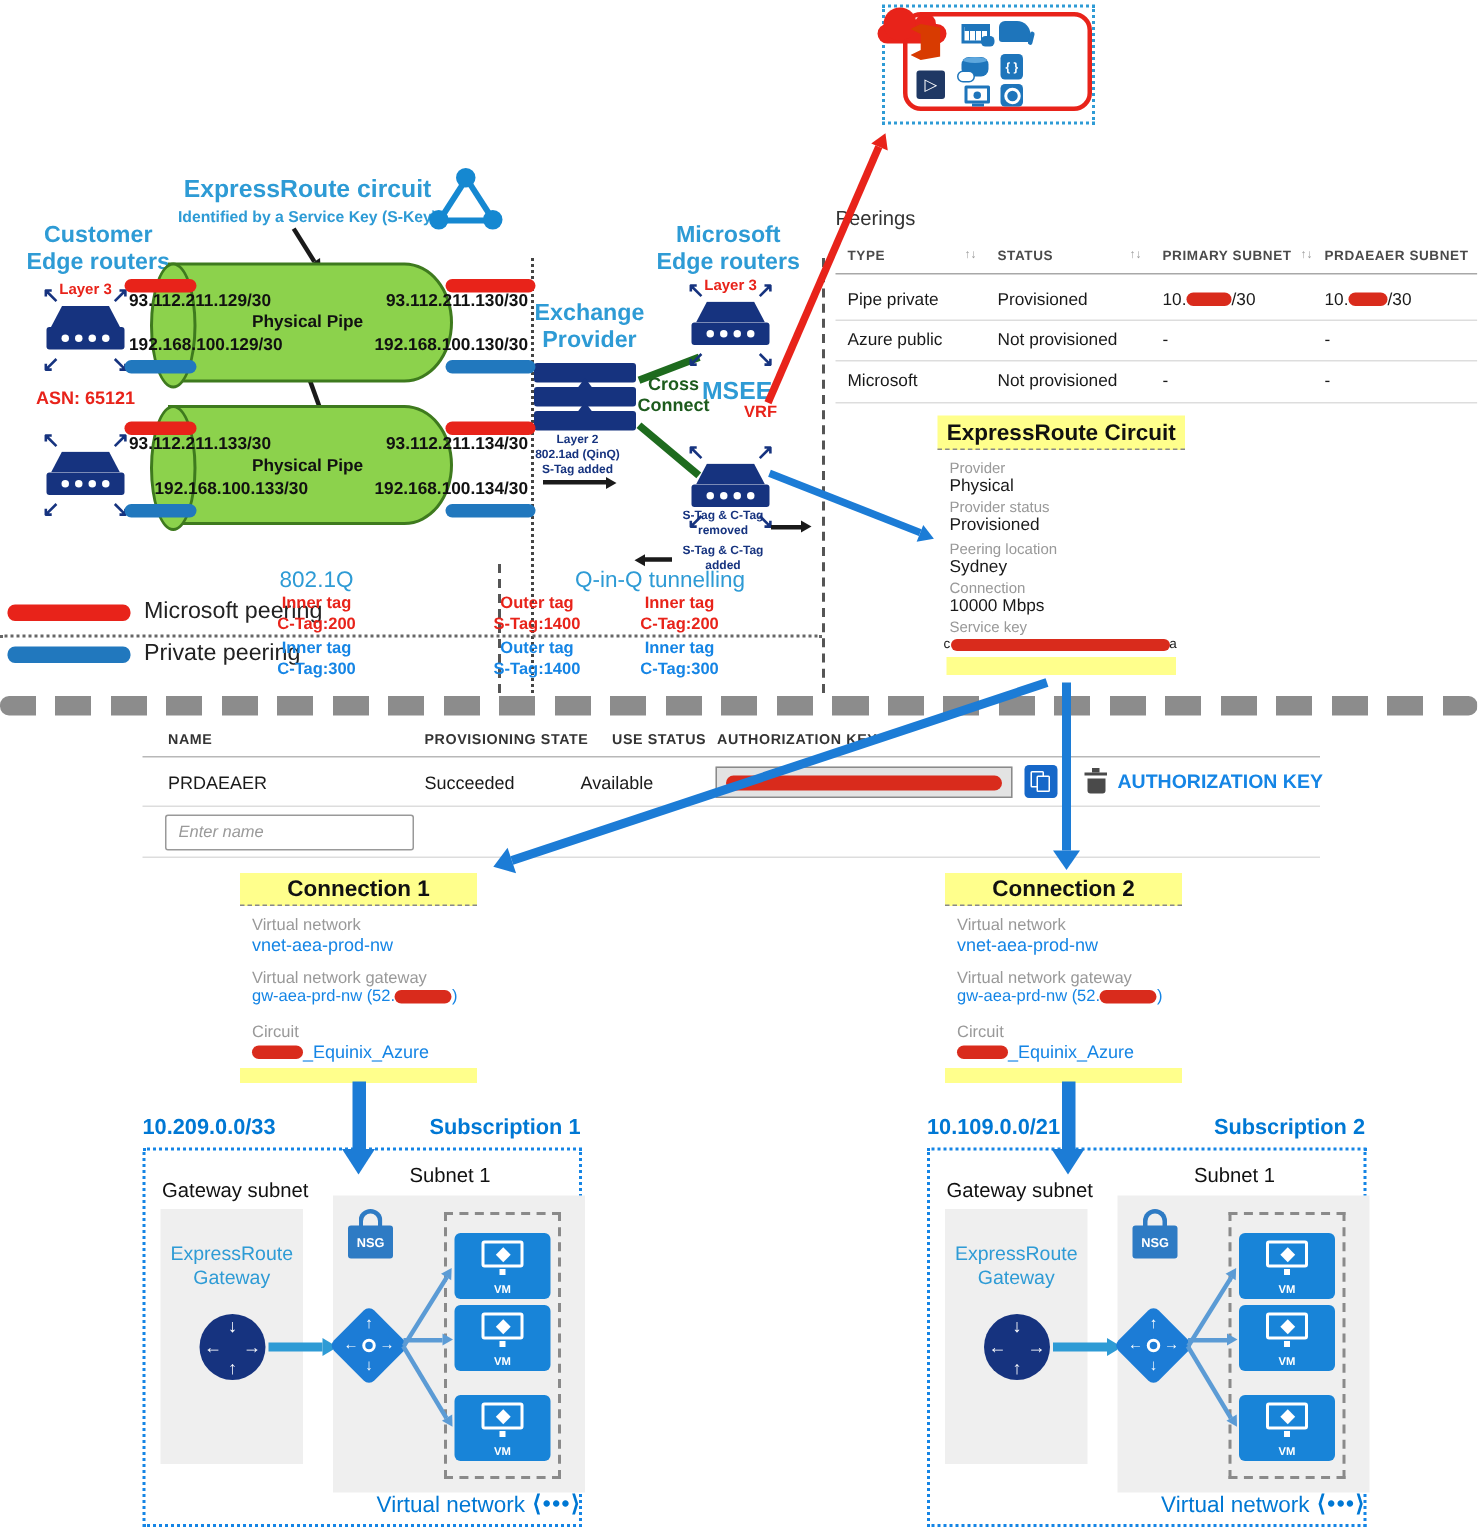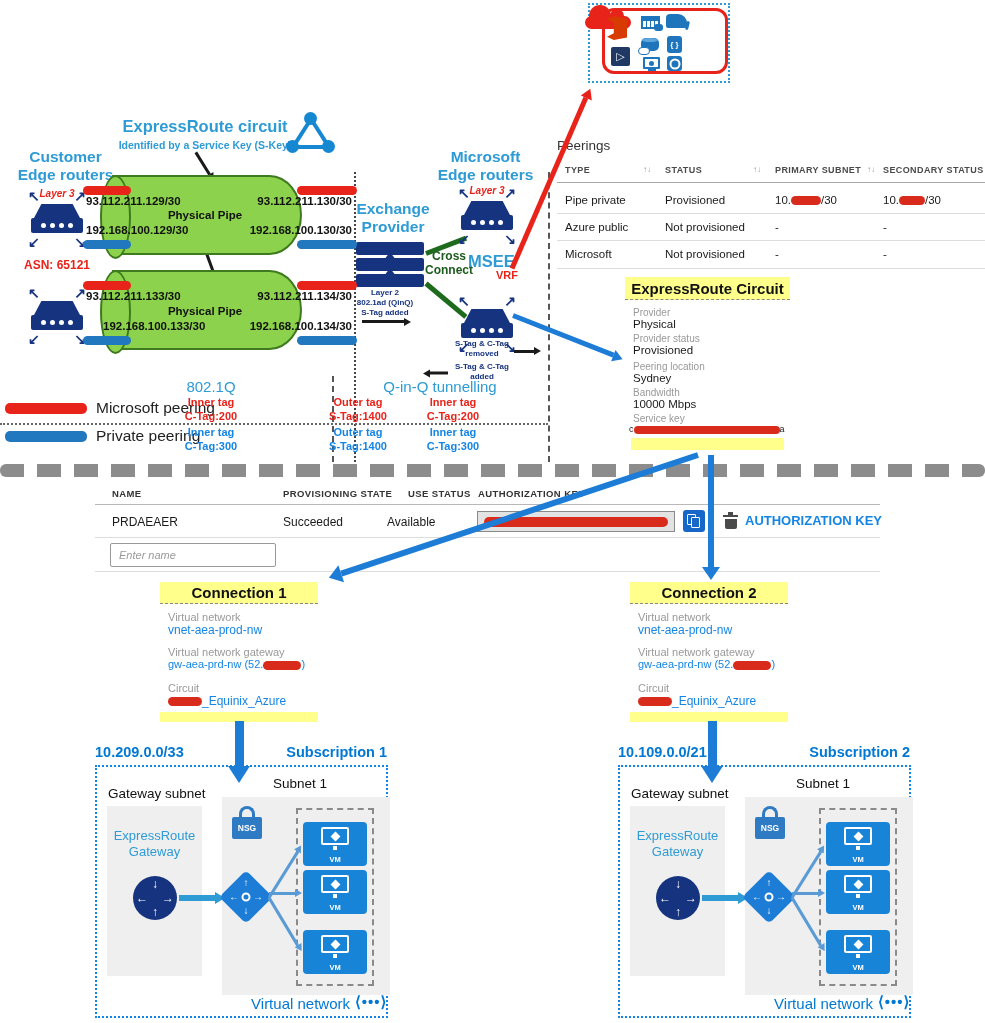--- a/index.html
+++ b/index.html
@@ -56,21 +56,21 @@
   .router .rtrap{position:absolute;left:6px;top:15px;width:46px;height:14px;background:#16337F;
      clip-path:polygon(16% 0,84% 0,100% 100%,0 100%);}
   .router .rbase{position:absolute;left:3px;top:29px;width:52px;height:15px;background:#16337F;
      border-radius:2px;display:flex;align-items:center;justify-content:center;gap:4px;}
   .router .dot{width:5px;height:5px;background:#fff;border-radius:50%;}
   .rarr{position:absolute;color:#16337F;font-weight:bold;font-size:14px;line-height:1;}
   .rarr.tl{left:0;top:0;}.rarr.tr{right:0;top:0;}.rarr.bl{left:0;bottom:0;}.rarr.br{right:0;bottom:0;}
   .rarr.tl::before{content:"↖";}.rarr.tr::before{content:"↗";}
   .rarr.bl::before{content:"↙";}.rarr.br::before{content:"↘";}
   .rl3{position:absolute;top:-1px;left:50%;transform:translateX(-50%);
-     color:#E8231A;font-weight:bold;font-size:10px;z-index:4;white-space:nowrap;font-style:italic;}
+     color:#E8231A;font-weight:bold;font-size:10px;z-index:4;white-space:nowrap;}
 
   
   .xpbar{position:absolute;width:68px;height:13px;background:#16337F;border-radius:2px;}
   .xparr{position:absolute;width:0;height:0;border-left:6px solid transparent;
      border-right:6px solid transparent;border-bottom:8px solid #16337F;}
 
   
   .vdot{border-left:2px dotted #444;}
   .vdash{border-left:2px dashed #555;}
   .hdot{border-top:2px dotted #666;}
@@ -351,21 +351,21 @@
   <div class="abs blue-b ctr pre" style="left:415px;top:426px;width:76px;font-size:11px;line-height:1.25;">Inner tag
 C-Tag:300</div>
 
   <div class="abs" style="left:557px;top:138px;font-size:13.5px;color:#333;">Peerings</div>
   <div class="abs thead" style="left:565px;top:165px;">TYPE</div>
   <span class="abs sort" style="left:643px;top:165px;"></span>
   <div class="abs thead" style="left:665px;top:165px;">STATUS</div>
   <span class="abs sort" style="left:753px;top:165px;"></span>
   <div class="abs thead" style="left:775px;top:165px;">PRIMARY SUBNET</div>
   <span class="abs sort" style="left:867px;top: 165px;"></span>
-  <div class="abs thead" style="left:883px;top:165px;">SECONDARY STATUS</div>
+  <div class="abs thead" style="left:883px;top:165px;">PRDAEAER SUBNET</div>
   <div class="abs hline" style="left:557px;top:182px;width:428px;background:#A8A8A8;"></div>
 
   <div class="abs tcell" style="left:565px;top:194px;">Pipe private</div>
   <div class="abs tcell" style="left:665px;top:194px;">Provisioned</div>
   <div class="abs tcell" style="left:775px;top:194px;">
     <span>10.</span><span class="redact" style="width:30px;"></span><span>/30</span>
   </div>
   <div class="abs tcell" style="left:883px;top:194px;">
     <span>10.</span><span class="redact" style="width:26px;"></span><span>/30</span>
   </div>
@@ -384,21 +384,21 @@
   <div class="abs hline" style="left:557px;top:268px;width:428px;background:#DDD;"></div>
 
   <div class="abs" style="left:625px;top:277px;width:165px;height:173px;background:#fff;z-index:5;">
     <div class="ycard-h" style="position:absolute;left:0;top:0;width:165px;height:23px;font-size:15px;">ExpressRoute Circuit</div>
     <div class="abs flabel" style="left:8px;top:30px;">Provider</div>
     <div class="abs fval" style="left:8px;top:41px;">Physical</div>
     <div class="abs flabel" style="left:8px;top:56px;">Provider status</div>
     <div class="abs fval" style="left:8px;top:67px;">Provisioned</div>
     <div class="abs flabel" style="left:8px;top:84px;">Peering location</div>
     <div class="abs fval" style="left:8px;top:95px;">Sydney</div>
-    <div class="abs flabel" style="left:8px;top:110px;">Bandwidth</div>
+    <div class="abs flabel" style="left:8px;top:110px;">Connection</div>
     <div class="abs fval" style="left:8px;top:121px;">10000 Mbps</div>
     <div class="abs flabel" style="left:8px;top:136px;">Service key</div>
     <div class="abs" style="left:4px;top:147px;font-size:9px;white-space:nowrap;">
       <span>c</span><span class="redact" style="width:146px;height:8px;"></span><span>a</span>
     </div>
     <div class="ystrip abs" style="left:6px;top:161px;width:153px;height:12px;"></div>
   </div>
 
   <div class="abs gray-dashes" style="left:0;top:464px;width:985px;"></div>
 

